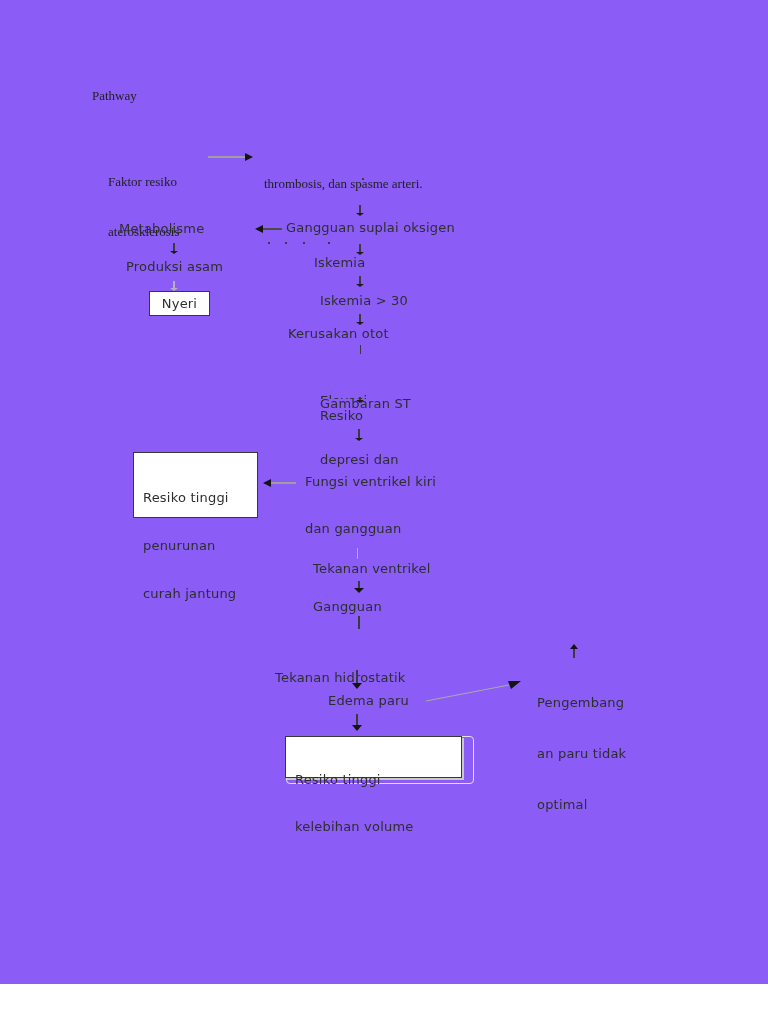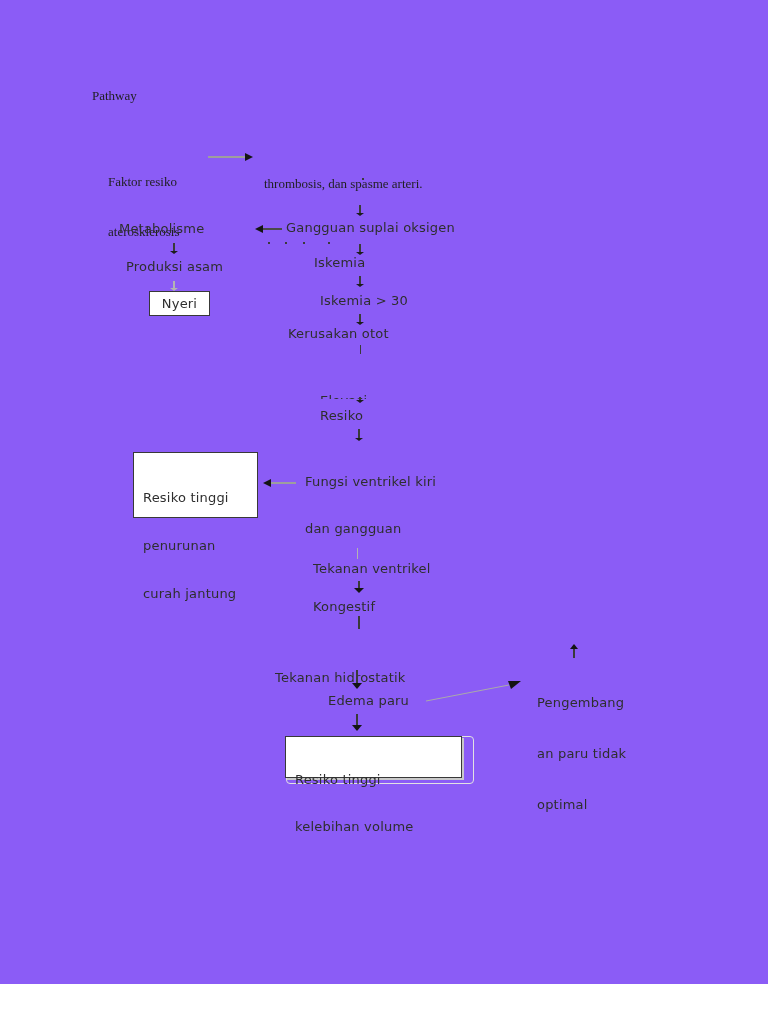--- a/index.html
+++ b/index.html
@@ -129,20 +129,24 @@
   <div class="node" style="left:320px; top:293px;">Iskemia &gt; 30</div>
   <div class="conn" style="left:356px; top:314px;">
     <div class="stem" style="height:8px;"></div>
     <div class="headD"></div>
   </div>
   <div class="node" style="left:288px; top:326px;">Kerusakan otot</div>
   <div class="conn" style="left:360px; top:345px;">
     <div class="stem" style="height:9px;"></div>
   </div>
 
+  <div class="node lh18" style="left:320px; top:358px;">
+    <div>Gambaran ST</div>
+    <div>depresi dan</div>
+  </div>
   <div class="node clip" style="left:320px; top:393px; width:50px; height:6px;">Elevasi</div>
   <div class="conn" style="left:356px; top:397px;">
     <div class="stem" style="height:3px;"></div>
     <div class="headD"></div>
   </div>
 
   <div class="node" style="left:320px; top:408px;">Resiko</div>
   <div class="conn" style="left:355px; top:429px;">
     <div class="stem" style="height:9px;"></div>
     <div class="headD"></div>
@@ -173,21 +177,21 @@
   <div class="conn" style="left:357px; top:548px;">
     <div class="stem gray" style="height:11px;"></div>
   </div>
 
   <div class="node" style="left:313px; top:561px;">Tekanan ventrikel</div>
   <div class="conn" style="left:354px; top:581px;">
     <div class="stem" style="height:7px;"></div>
     <div class="headD big" style="border-top-width:5px;"></div>
   </div>
 
-  <div class="node" style="left:313px; top:599px;">Kongestif</div>
+  <div class="node" style="left:313px; top:599px;">Gangguan</div>
   <div class="conn" style="left:358px; top:616px;">
     <div class="stem" style="height:13px; width:1.6px;"></div>
   </div>
 
   <div class="node lh18" style="left:275px; top:632px;">
     <div>Tekanan hidrostatik</div>
   </div>
   <div class="conn" style="left:352px; top:670px;">
     <div class="stem" style="height:13px;"></div>
     <div class="headD big"></div>

